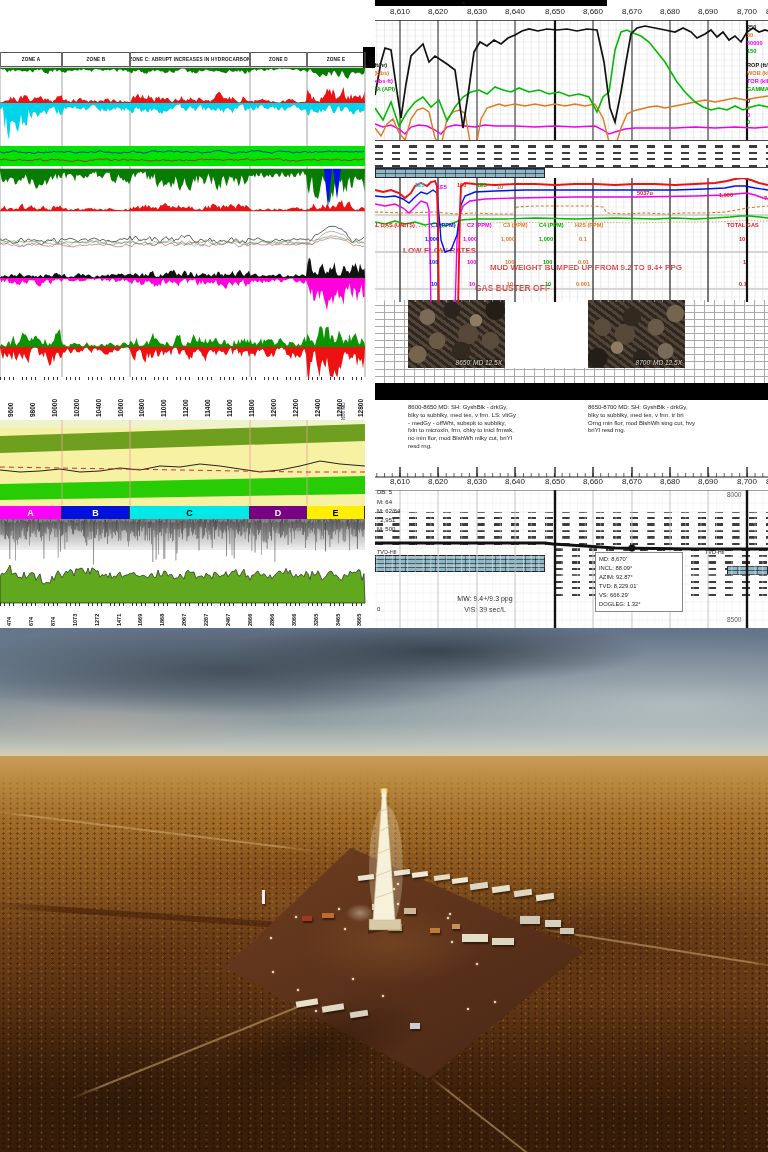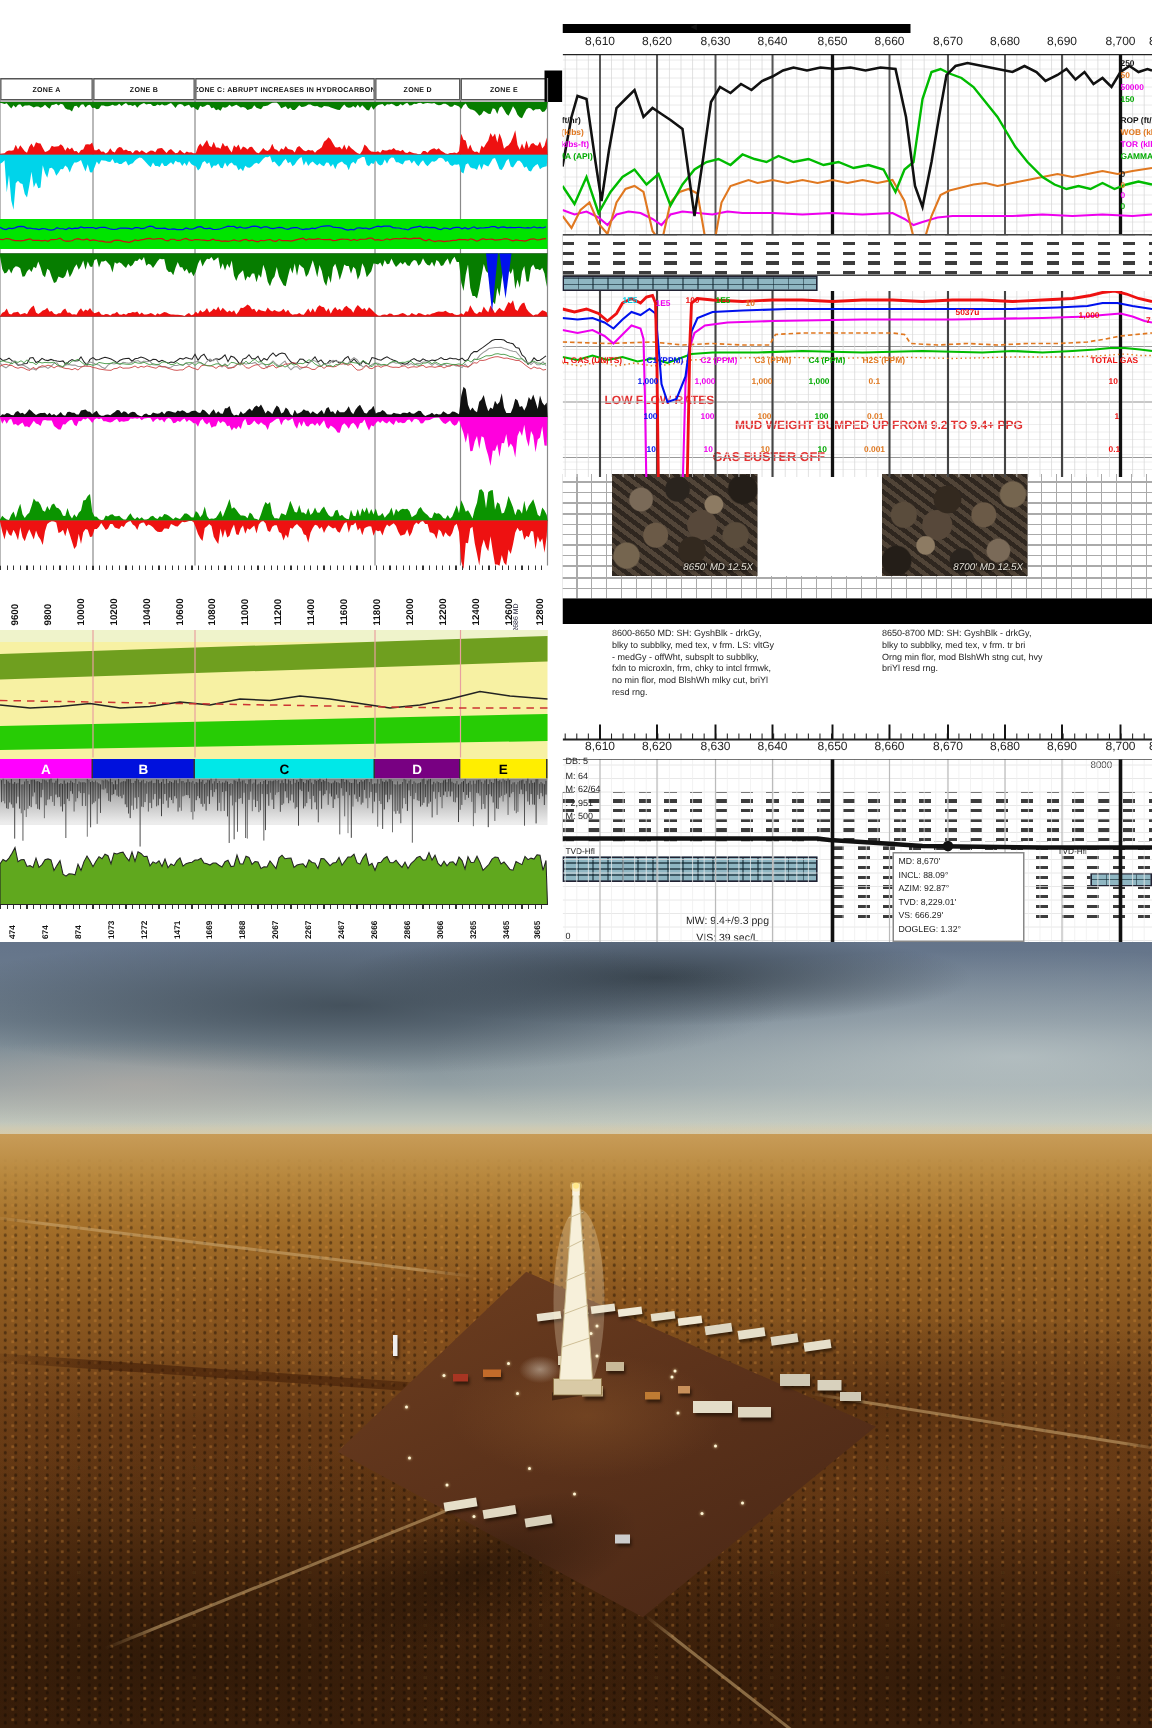--- a/index.html
+++ b/index.html
@@ -1,19 +1,19 @@
 <!DOCTYPE html>
 <html><head>
 <meta charset="utf-8">
 <style>
   html,body{margin:0;padding:0;background:#fff;}
   #app{position:relative;width:768px;height:1152px;overflow:hidden;background:#fff;
        font-family:"Liberation Sans",sans-serif;}
   #left-panel{position:absolute;left:0;top:0;width:375px;height:628px;background:#fff;overflow:hidden;}
-  #right-panel{position:absolute;left:375px;top:16px;width:393px;height:688px;background:#fff;overflow:hidden;}
+  #right-panel{position:absolute;left:375px;top:0;width:393px;height:688px;background:#fff;overflow:hidden;}
   
   .zhead{position:absolute;top:52px;height:15px;border:1px solid #555;box-sizing:border-box;
          display:flex;align-items:center;justify-content:center;font-size:4.7px;font-weight:bold;color:#111;
          letter-spacing:.2px;white-space:nowrap;overflow:hidden;}
   .blackbox{position:absolute;left:363px;top:47px;width:12px;height:21px;background:#000;}
   .vnum{position:absolute;transform:rotate(-90deg);transform-origin:left top;font-weight:bold;
         color:#111;white-space:nowrap;}
   .vnum.top{font-size:6.5px;width:36px;}
   .vnum.bot{font-size:5.5px;width:22px;}
   .iso{position:absolute;transform:rotate(-90deg);transform-origin:left top;font-size:4.6px;color:#1a1a33;

